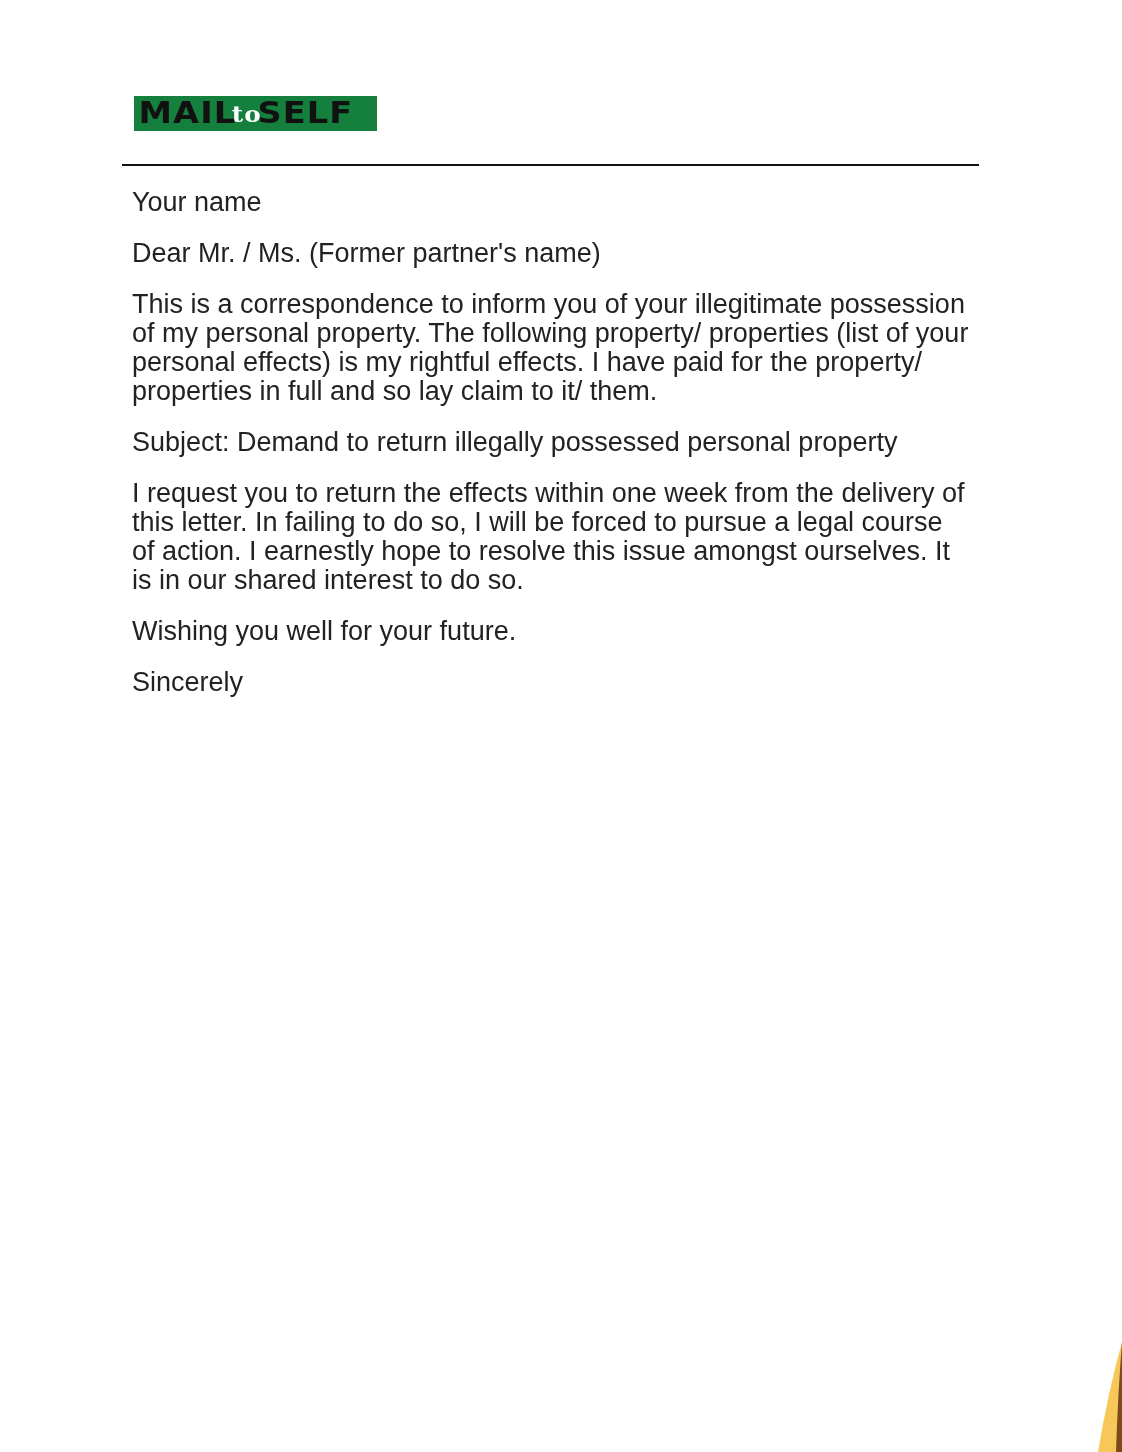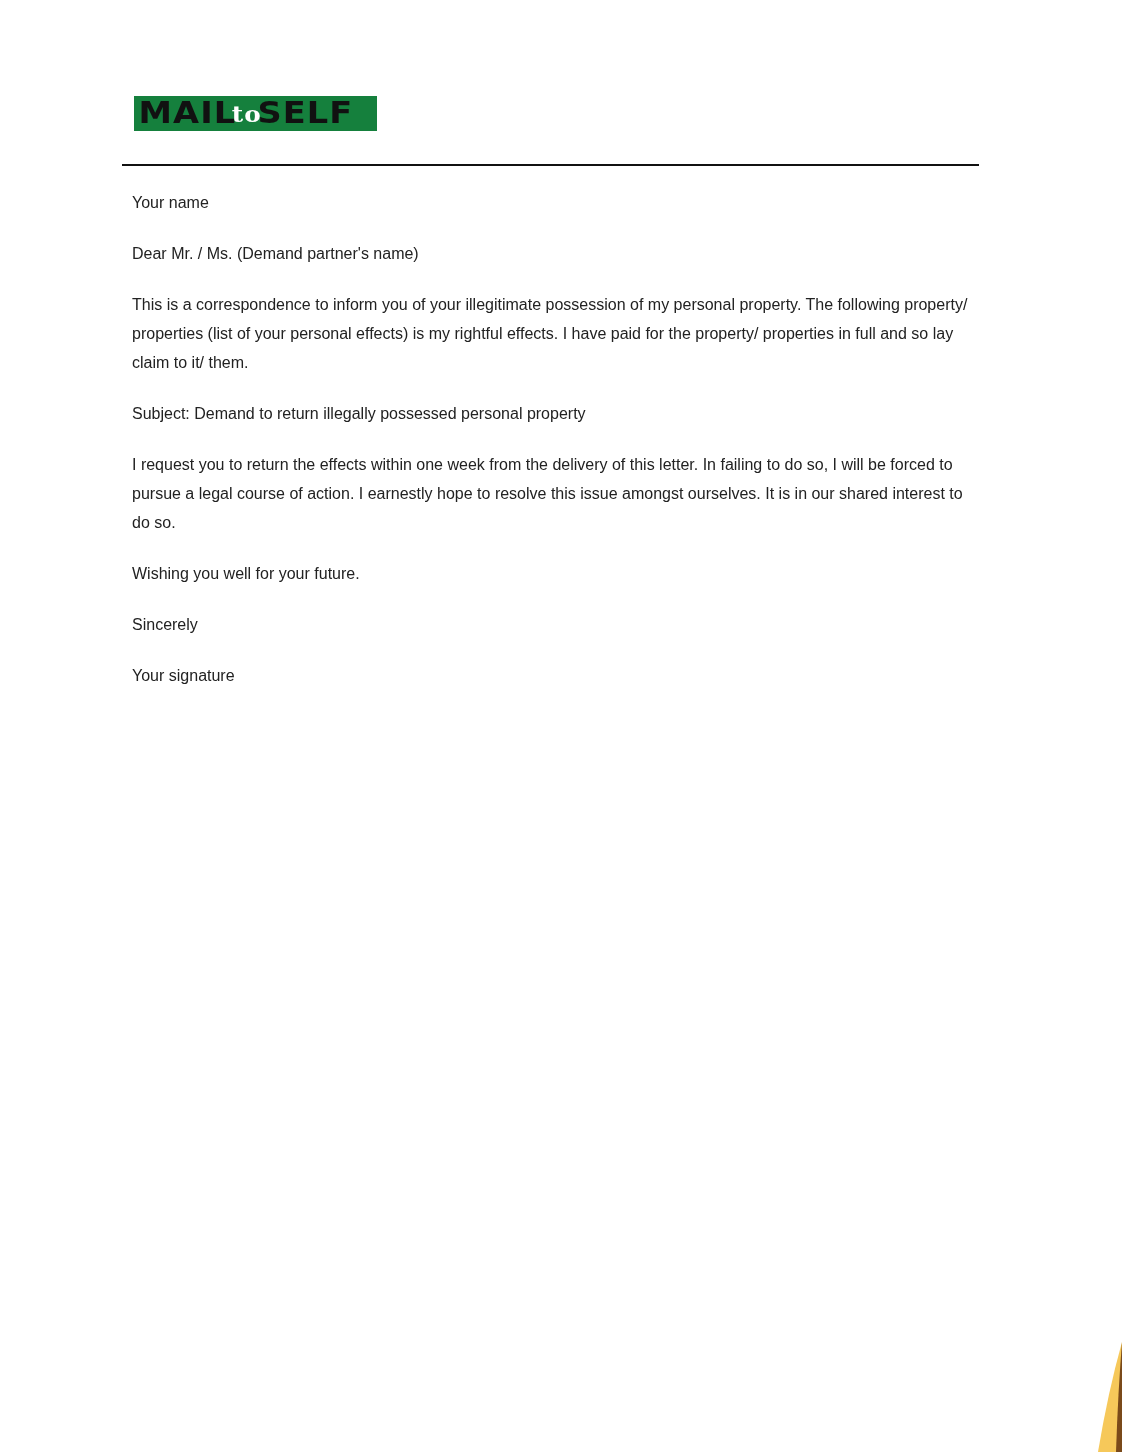--- a/index.html
+++ b/index.html
@@ -4,41 +4,40 @@
 <style>
   html, body { margin:0; padding:0; }
   body { width:1122px; height:1452px; background:#fff; position:relative; overflow:hidden;
          font-family:"Liberation Sans", sans-serif; color:#222; }
   .logo { position:absolute; left:134px; top:96px; width:243px; height:35px; background:#15803d;
           display:flex; align-items:center; justify-content:flex-start; }
   .logo-text { font-family:"DejaVu Sans", sans-serif; font-weight:bold; font-size:30px; color:#111;
                letter-spacing:1px; line-height:35px; padding-left:4px; transform:scaleX(1.12); transform-origin:left center; }
   .logo-to { color:#fff; font-size:22px; font-family:"DejaVu Serif", serif; margin:0 -4px; position:relative; top:-1px; }
   .rule { position:absolute; left:122px; top:164px; width:857px; height:2px; background:#111; }
-  .letter { position:absolute; left:132px; top:188px; width:840px; font-size:16px; line-height:29px; }
+  .letter { position:absolute; left:132px; top:188px; width:840px; font-size:27px; line-height:29px; }
   .para { margin:0 0 22px 0; }
   .para.multi { margin-bottom:22px; }
   .corner { position:absolute; right:0; bottom:0; width:30px; height:110px; }
 </style>
 </head>
 <body>
 
 <div class="logo">
   <span class="logo-text"><span>MAIL</span><span class="logo-to">to</span><span>SELF</span></span>
 </div>
 
 <div class="rule"></div>
 
 <div class="letter">
   <p class="para">Your name</p>
-  <p class="para">Dear Mr. / Ms. (Demand partner's name)</p>
+  <p class="para">Dear Mr. / Ms. (Former partner's name)</p>
   <p class="para multi">This is a correspondence to inform you of your illegitimate possession of my personal property. The following property/ properties (list of your personal effects) is my rightful effects. I have paid for the property/ properties in full and so lay claim to it/ them.</p>
   <p class="para">Subject: Demand to return illegally possessed personal property</p>
   <p class="para multi">I request you to return the effects within one week from the delivery of this letter. In failing to do so, I will be forced to pursue a legal course of action. I earnestly hope to resolve this issue amongst ourselves. It is in our shared interest to do so.</p>
   <p class="para">Wishing you well for your future.</p>
   <p class="para">Sincerely</p>
-  <p class="para">Your signature</p>
 </div>
 
 <svg class="corner" viewBox="0 0 30 110">
   <path d="M30 0 L30 110 L6 110 Q16 50 30 0 Z" fill="#f6c85a"></path>
   <path d="M30 0 L30 110 L24 110 Q26 50 30 0 Z" fill="#7a4a1a"></path>
 </svg>
 
 </body></html>

